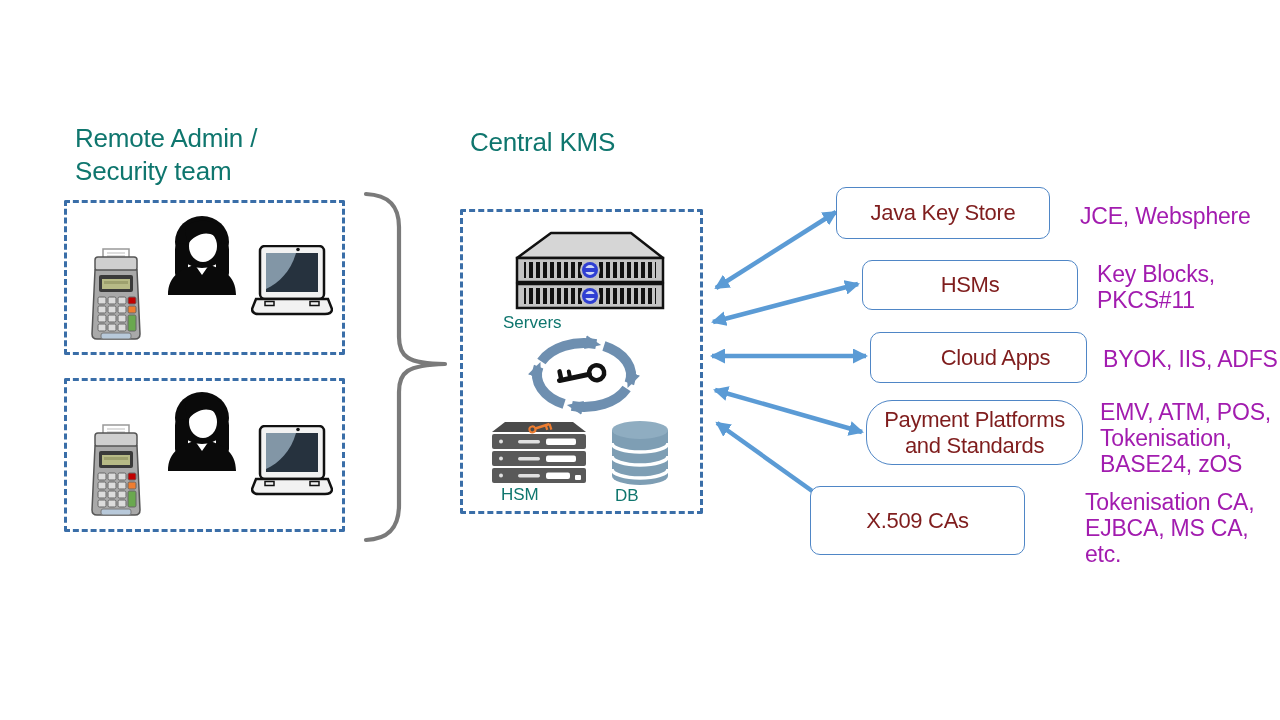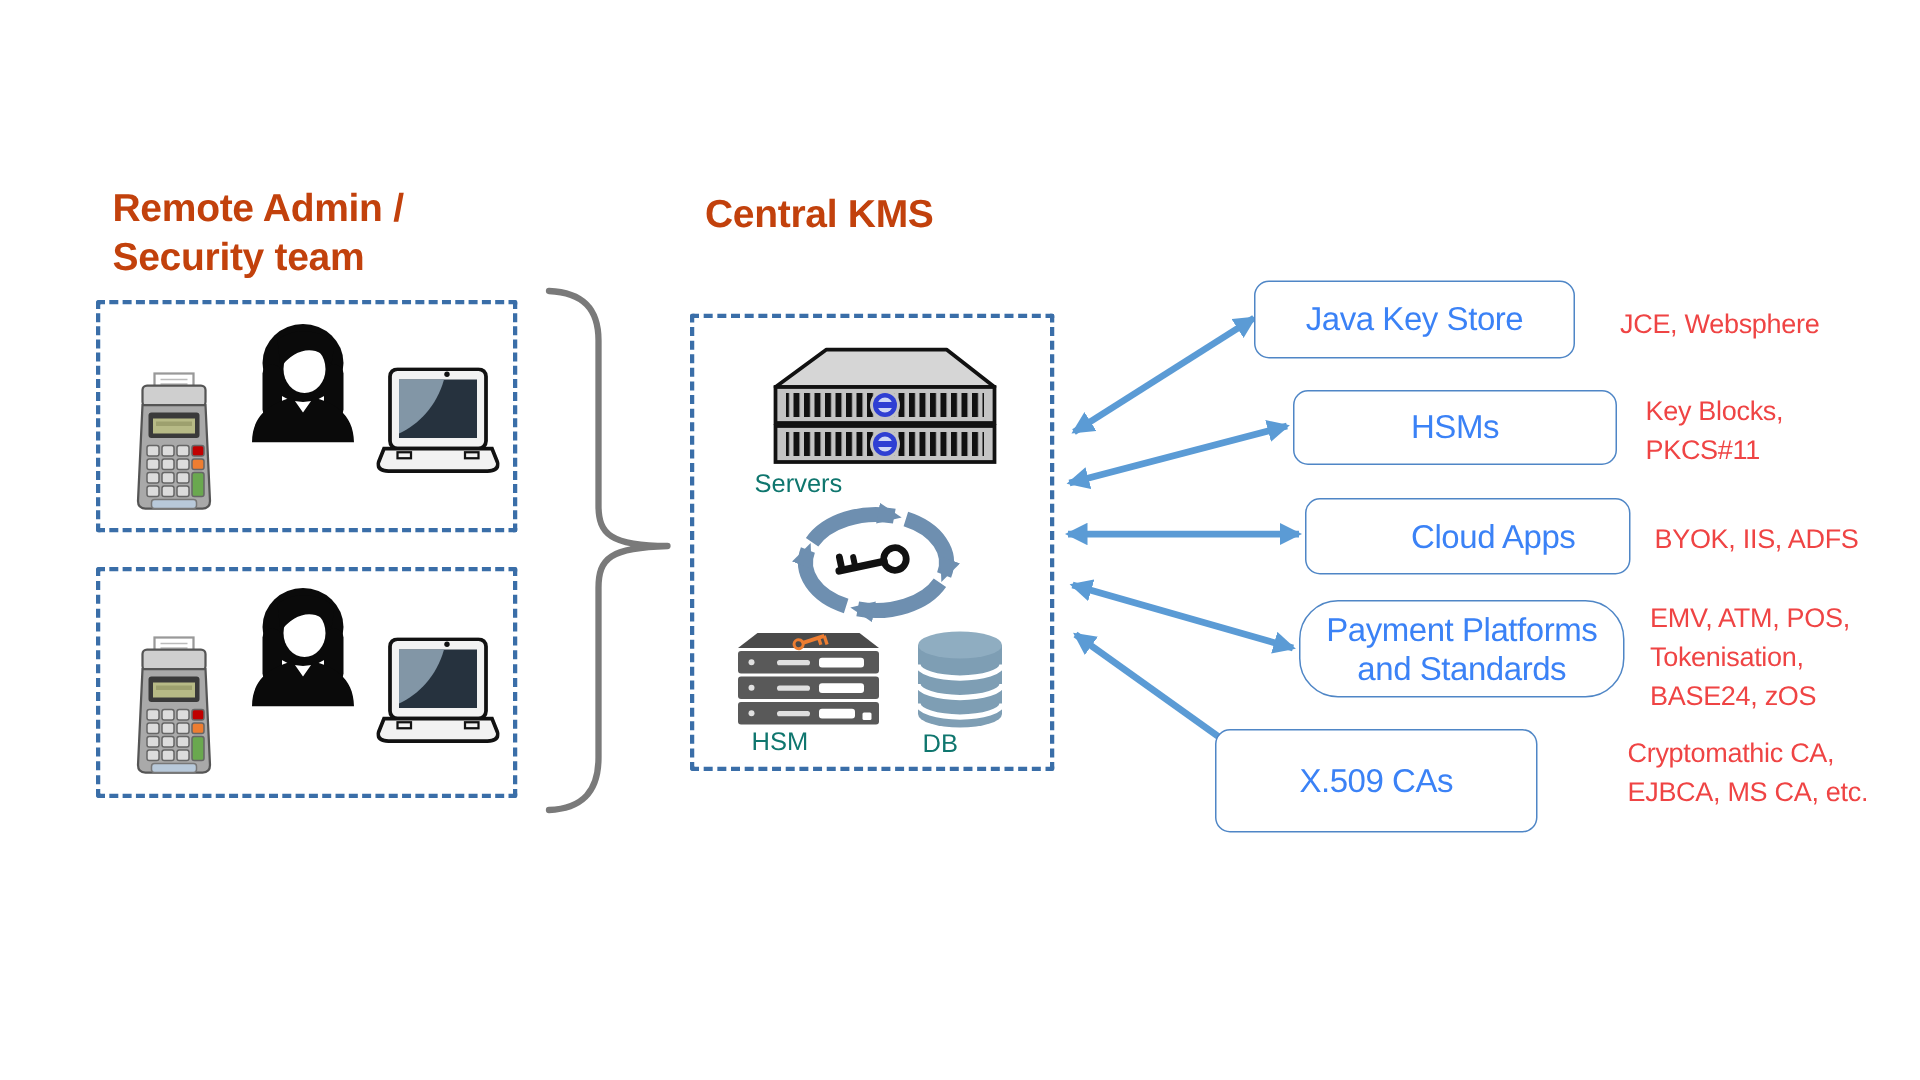--- a/index.html
+++ b/index.html
@@ -3,35 +3,35 @@
 <meta charset="utf-8">
 <style>
   html,body{margin:0;padding:0;background:#fff;}
   .canvas{
     position:relative;width:1280px;height:720px;background:#ffffff;overflow:hidden;
     font-family:"Liberation Sans","DejaVu Sans",sans-serif;color:#1a1a1a;
   }
   .abs{position:absolute;}
   .section-title{
     position:absolute;font-size:26px;line-height:33px;letter-spacing:-0.2px;
-    color:#c2410c;white-space:pre-line;font-weight:bold;
+    color:#0f766e;white-space:pre-line;
   }
   .dashed-box{
     position:absolute;border:3px dashed #3a6ea8;box-sizing:border-box;border-radius:2px;
   }
   .small-label{position:absolute;font-size:17px;color:#0f766e;}
   .target-box{
     position:absolute;border:1.5px solid #4f86c6;border-radius:10px;box-sizing:border-box;
     display:flex;align-items:center;justify-content:center;text-align:center;
-    font-size:22px;letter-spacing:-0.3px;color:#3b82f6;background:#fff;
+    font-size:22px;letter-spacing:-0.3px;color:#7f1d1d;background:#fff;
     padding:0 10px;line-height:26px;
   }
   .annotation{
-    position:absolute;font-size:18px;line-height:26px;letter-spacing:-0.2px;
-    color:#ef4444;white-space:pre-line;
+    position:absolute;font-size:23px;line-height:26px;letter-spacing:-0.2px;
+    color:#a21caf;white-space:pre-line;
   }
   .t0{left:836px;top:187px;width:214px;height:52px;}
   .t1{left:862px;top:260px;width:216px;height:50px;}
   .t2{left:870px;top:332px;width:217px;height:51px;padding-left:44px;}
   .t3{left:866px;top:400px;width:217px;height:65px;border-radius:26px;}
   .t4{left:810px;top:486px;width:215px;height:69px;}
   .a0{left:1080px;top:203px;}
   .a1{left:1097px;top:261px;}
   .a2{left:1103px;top:346px;}
   .a3{left:1100px;top:399px;}
@@ -248,16 +248,16 @@
   <div class="target-box t3">
     <span>Payment Platforms and Standards</span>
   </div>
   <div class="annotation a3">EMV, ATM, POS,
 Tokenisation,
 BASE24, zOS</div>
 
   <div class="target-box t4">
     <span>X.509 CAs</span>
   </div>
-  <div class="annotation a4">Cryptomathic CA,
+  <div class="annotation a4">Tokenisation CA,
 EJBCA, MS CA, etc.</div>
 
 </div>
 
 </body></html>

